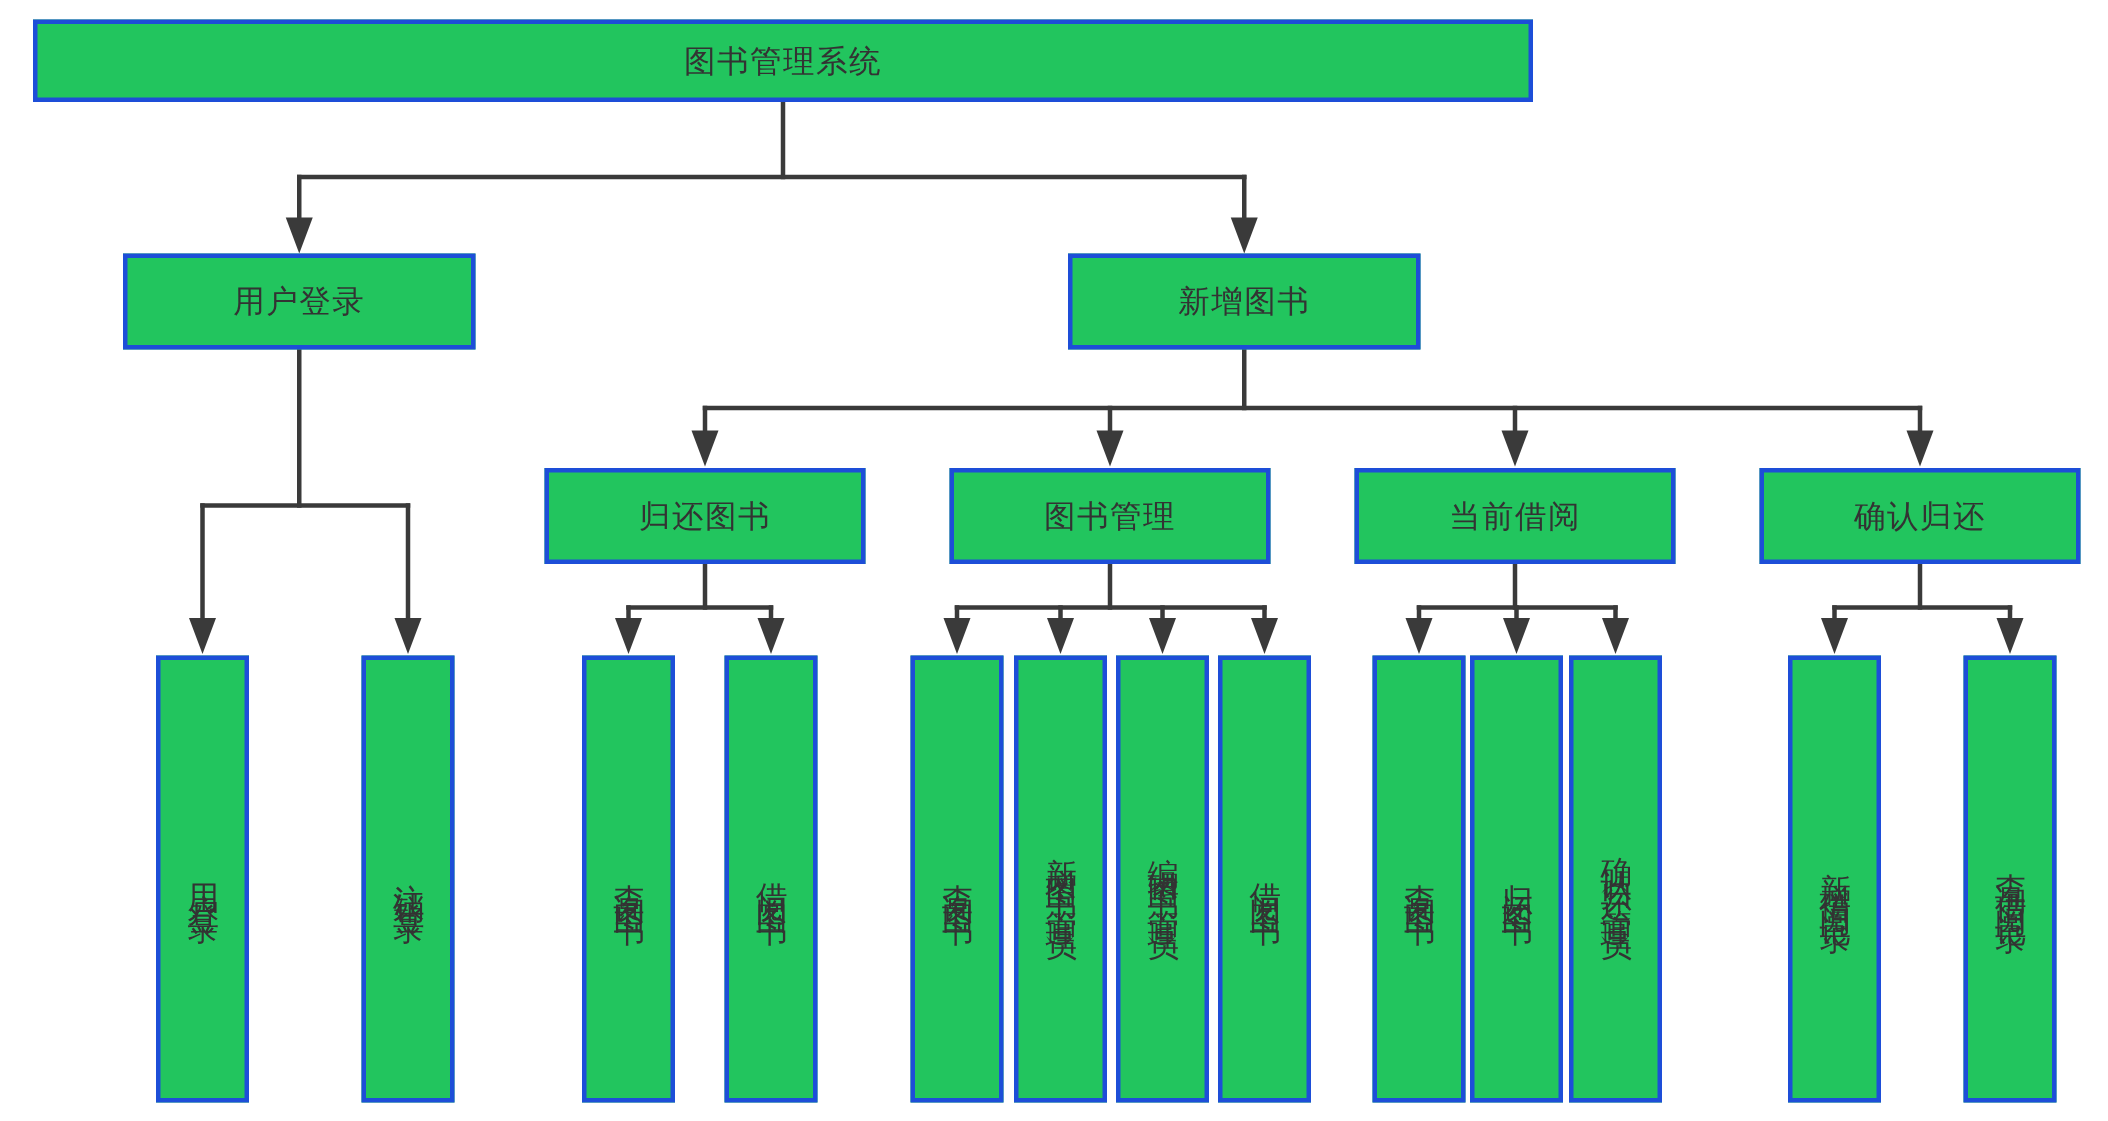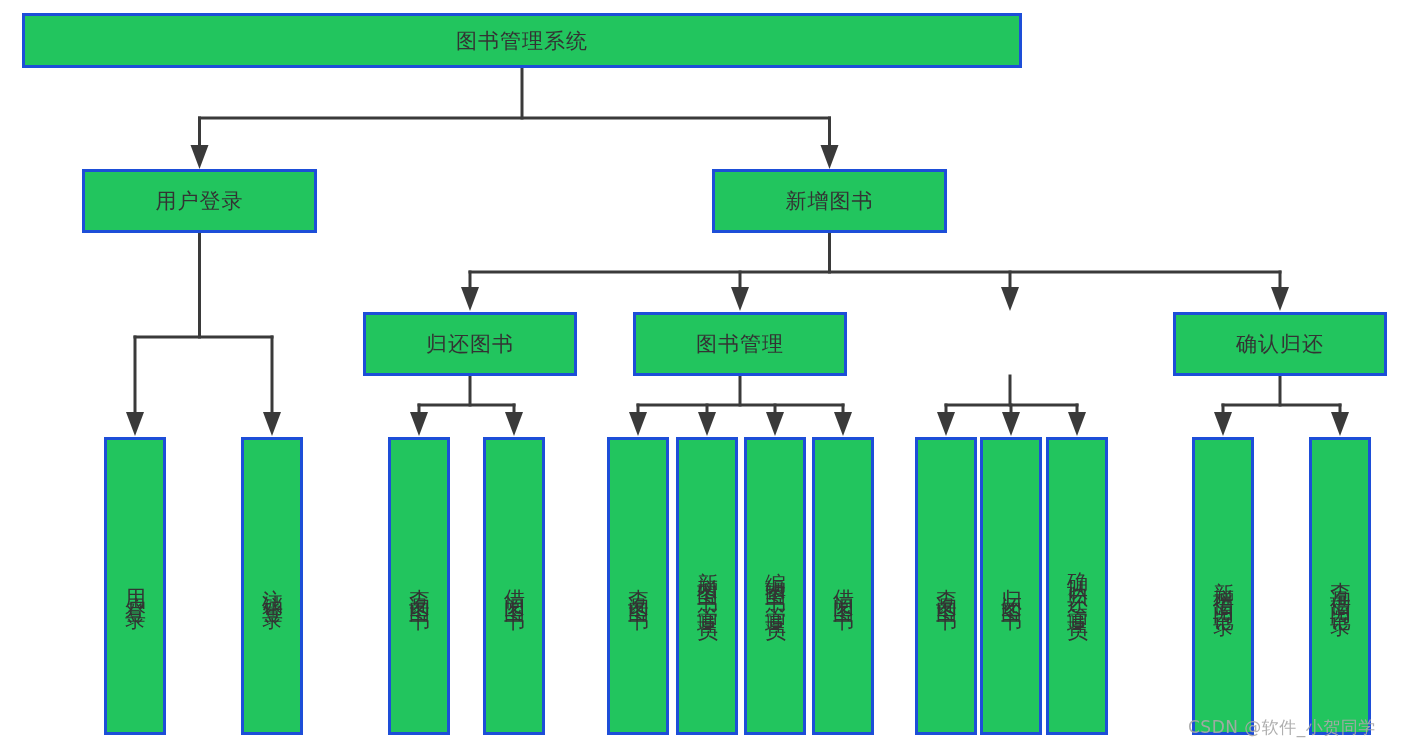--- a/index.html
+++ b/index.html
@@ -127,20 +127,23 @@
   <div class="node hnode l2" style="left:712px">
     <span>新增图书</span>
   </div>
 
   <div class="node hnode l3" style="left:363px">
     <span>归还图书</span>
   </div>
   <div class="node hnode l3" style="left:633px">
     <span>图书管理</span>
   </div>
+  <div class="node hnode l3" style="left:903px">
+    <span>当前借阅</span>
+  </div>
   <div class="node hnode l3" style="left:1173px">
     <span>确认归还</span>
   </div>
 
   <div class="node vnode" style="left:104px">
     <span>用户登录</span>
   </div>
   <div class="node vnode" style="left:241px">
     <span>注销登录</span>
   </div>
@@ -175,15 +178,14 @@
     <span>确认归还（管理员）</span>
   </div>
 
   <div class="node vnode" style="left:1192px">
     <span>新增借阅记录</span>
   </div>
   <div class="node vnode" style="left:1309px">
     <span>查询借阅记录</span>
   </div>
 
-  <div class="watermark">CSDN @软件_小贺同学</div>
 
 </div>
 
 </body></html>

